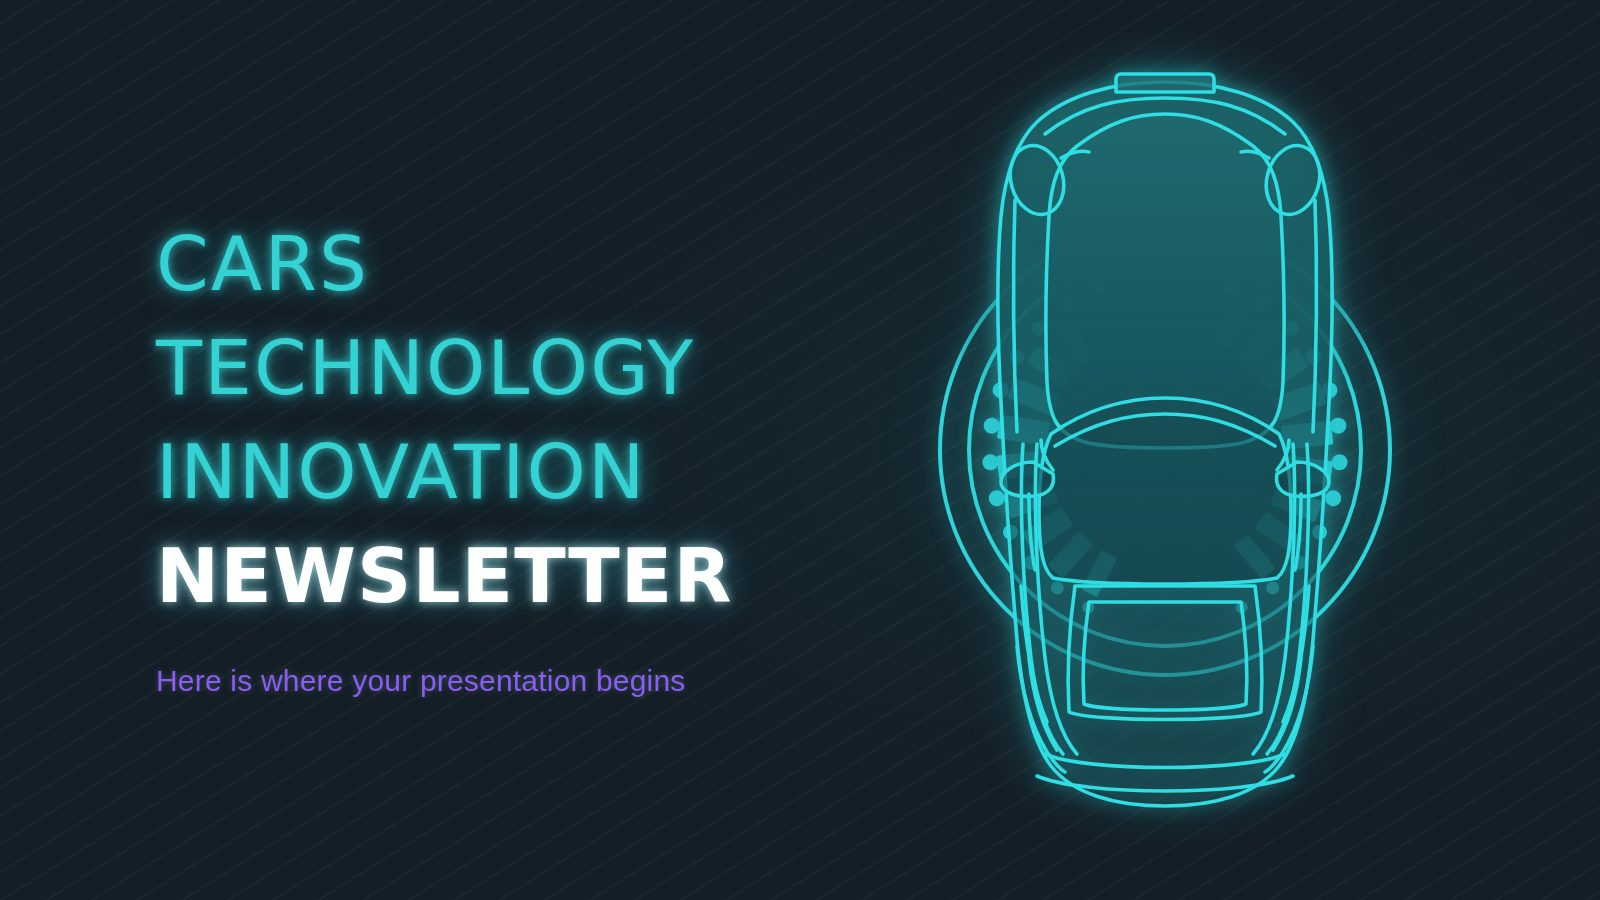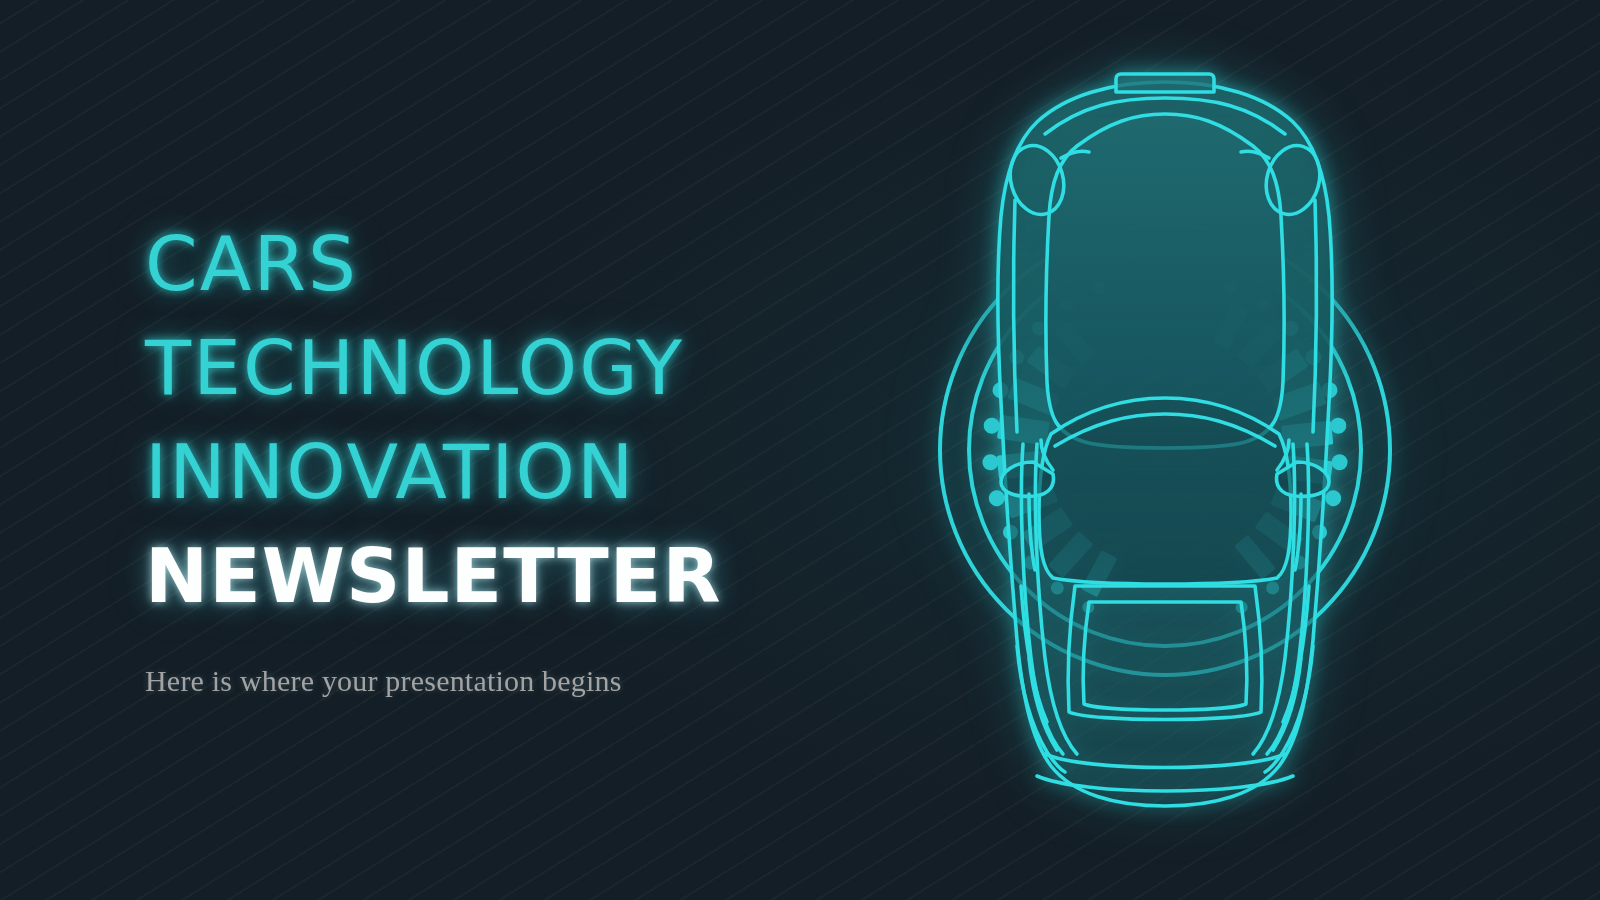--- a/index.html
+++ b/index.html
@@ -34,21 +34,21 @@
     position: absolute;
     inset: 0;
     background: radial-gradient(ellipse 70% 70% at 72% 48%,
                 rgba(26,90,99,0.20) 0%, rgba(20,30,38,0.0) 62%);
     pointer-events: none;
   }
 
   
   #text-block {
     position: absolute;
-    left: 145px;
+    left: 156px;
     top: 212px;
     width: 760px;
   }
   .title-line {
     font-family: "DejaVu Sans", sans-serif;
     font-weight: 400;
     font-size: 74px;
     line-height: 104px;
     letter-spacing: 2px;
     white-space: nowrap;
@@ -66,24 +66,24 @@
     color: #fdfefe;
     font-weight: 700;
     letter-spacing: 1px;
     text-shadow:
       0 0 10px rgba(190,240,245,0.75),
       0 0 26px rgba(90,200,210,0.40),
       0 0 50px rgba(60,180,195,0.20);
   }
   #subtitle {
     margin-top: 36px;
-    font-family: Liberation Serif, serif;
+    font-family: Liberation Sans, sans-serif;
     font-size: 30px;
     font-weight: 400;
-    color: #a3a3a3;
+    color: #8b5cf6;
     letter-spacing: 0.2px;
     white-space: nowrap;
     text-shadow: 0 0 6px rgba(180,220,230,0.25);
   }
 
   
   #car-illustration {
     position: absolute;
     left: 905px;
     top: 30px;

